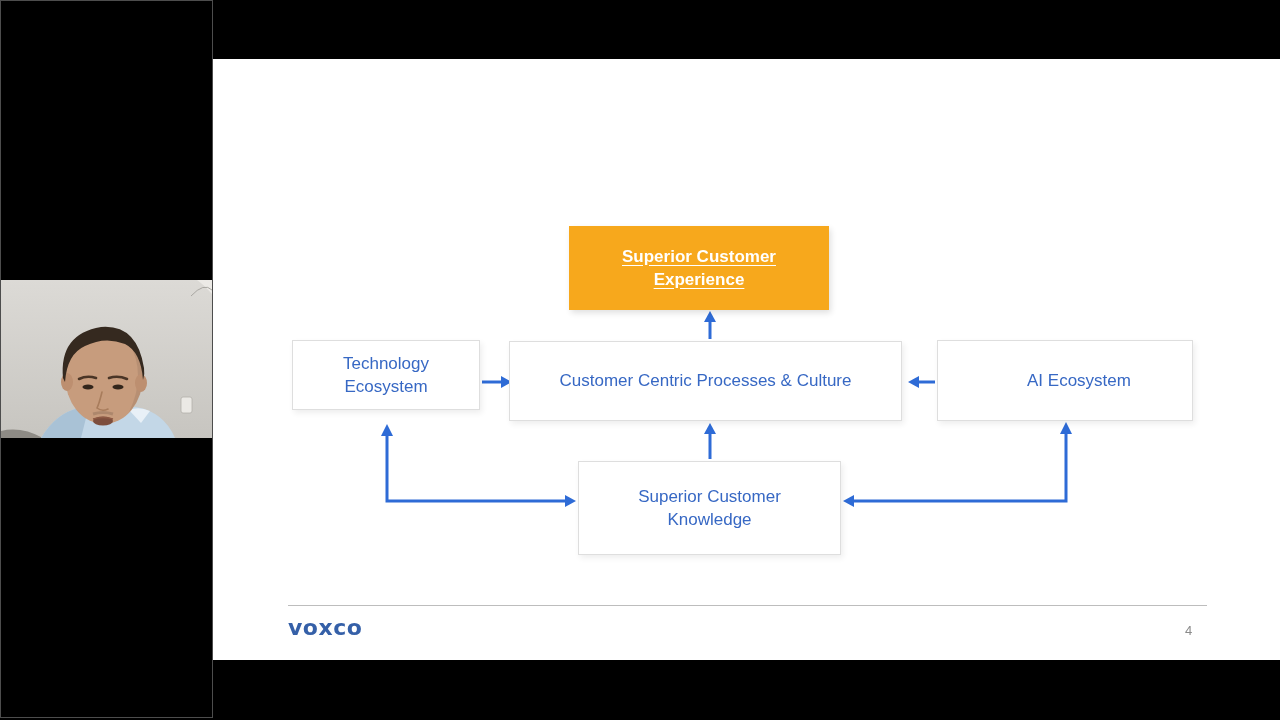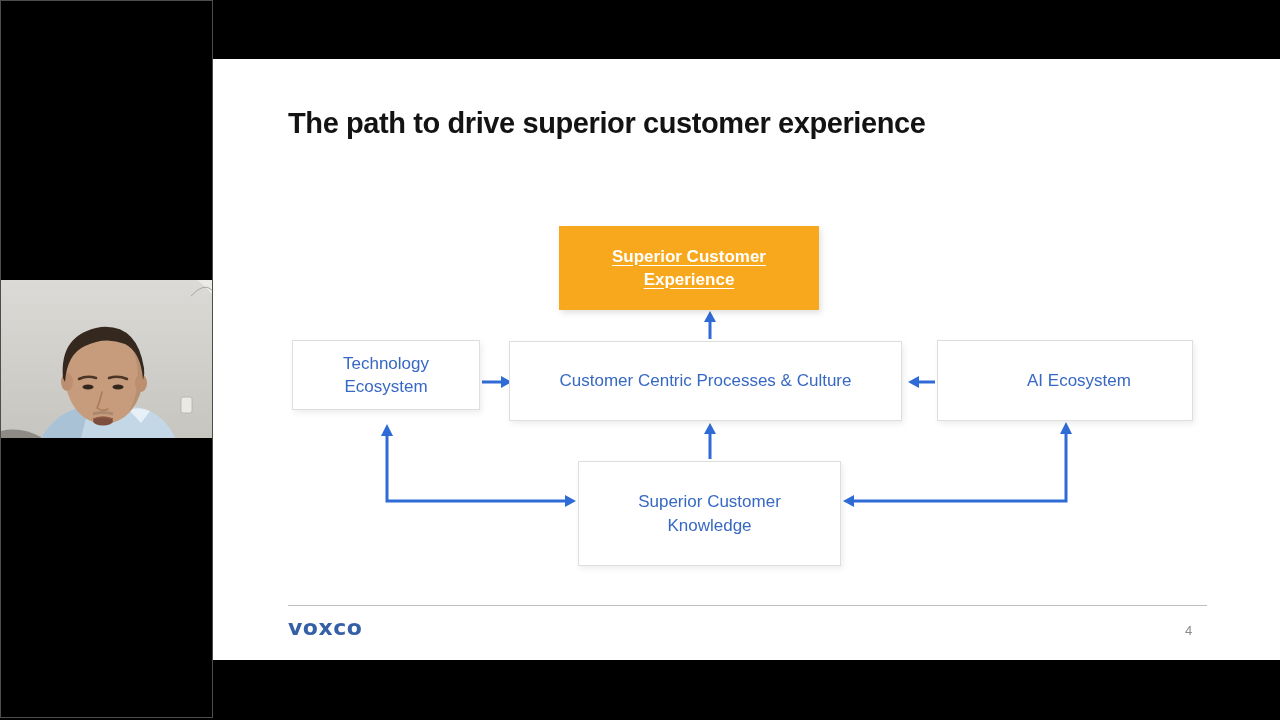--- a/index.html
+++ b/index.html
@@ -27,32 +27,32 @@
   }
   
   .node{
     position:absolute;display:flex;align-items:center;justify-content:center;
     text-align:center;background:#fff;border:1px solid #dedede;
     box-shadow:2px 3px 6px rgba(0,0,0,0.07);
     color:#3768C4;font-size:17px;line-height:1.38;box-sizing:border-box;
   }
   .node .lbl{display:block;padding:0 14px;}
   #node-experience{
-    left:346px;top:167px;width:260px;height:84px;
+    left:356px;top:167px;width:260px;height:84px;
     background:#F7A81C;border:none;box-shadow:2px 3px 6px rgba(0,0,0,0.12);
   }
   #node-experience .lbl{
     color:#ffffff;font-weight:700;text-decoration:underline;
     text-underline-offset:3px;max-width:210px;
   }
   #node-technology{left:79px;top:281px;width:188px;height:70px;}
   #node-technology .lbl{max-width:130px;}
   #node-processes{left:296px;top:282px;width:393px;height:80px;}
   #node-ai{left:724px;top:281px;width:256px;height:81px;padding-left:28px;}
-  #node-knowledge{left:365px;top:402px;width:263px;height:105px;}
+  #node-knowledge{left:365px;top:402px;width:263px;height:94px;}
   #node-knowledge .lbl{max-width:190px;}
   #arrows{position:absolute;left:0;top:0;width:1067px;height:601px;pointer-events:none;}
   
   #footer-divider{
     position:absolute;left:75px;top:546px;width:919px;height:1px;background:#bdbdbd;
   }
   #voxco-logo{
     position:absolute;left:75px;top:556px;
     font-family:"DejaVu Sans",sans-serif;font-weight:700;font-size:22px;
     color:#3560A8;letter-spacing:0.5px;text-transform:lowercase;
@@ -94,21 +94,20 @@
       <path d="M101,112 Q98,124 96,128 Q101,132 107,129" stroke="#a87c5c" stroke-width="1.6" fill="none" stroke-linecap="round"></path>
       <path d="M92,134 Q102,131 112,134" stroke="#000000" opacity="0.13" stroke-width="3" fill="none"></path>
       <ellipse cx="102" cy="141" rx="10" ry="4.6" fill="#7d4e3d"></ellipse>
       <path d="M92,139 Q102,136 112,139" stroke="#8f5a45" stroke-width="1.4" fill="none"></path>
     </g>
   </svg>
 </div>
 
 <div id="slide">
 
-  <div id="slide-title">The path to drive superior customer experience</div>
 
   <div>
 
     <svg id="arrows" viewBox="0 0 1067 601">
       <g stroke="#2E6BD6" stroke-width="3" fill="none">
 
         <line x1="269" y1="323" x2="289" y2="323"></line>
 
         <line x1="722" y1="323" x2="705" y2="323"></line>
 

